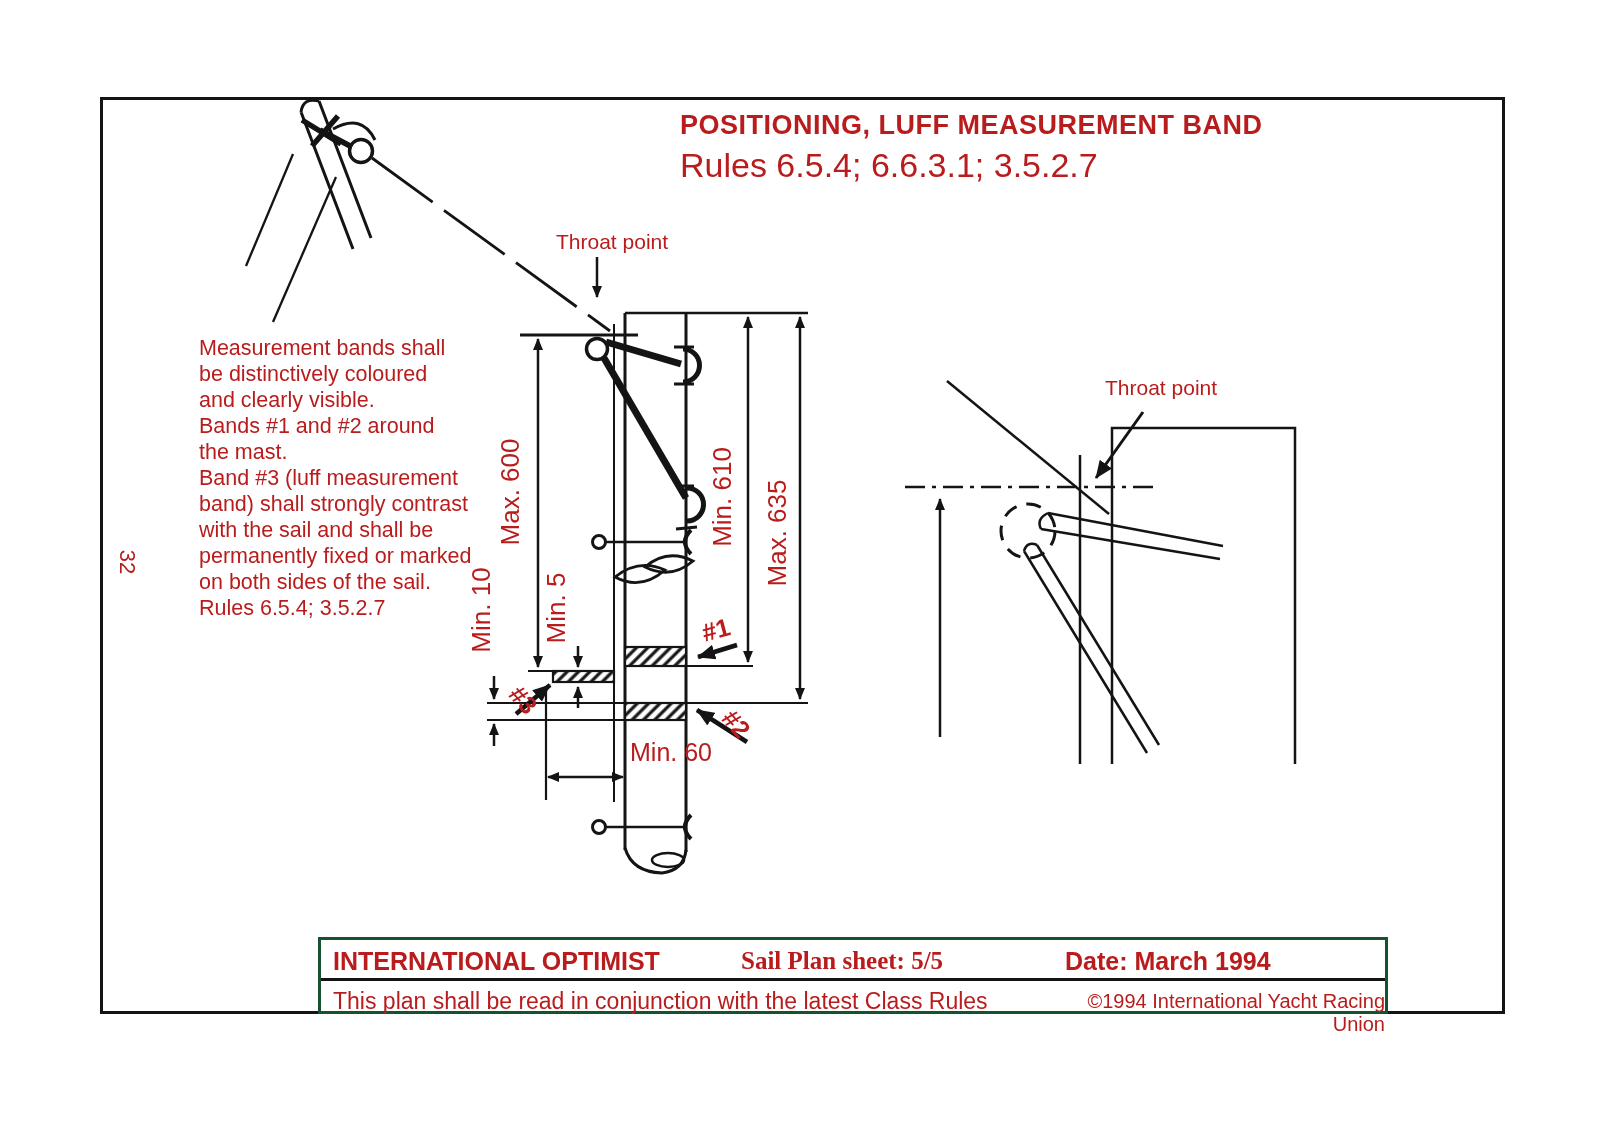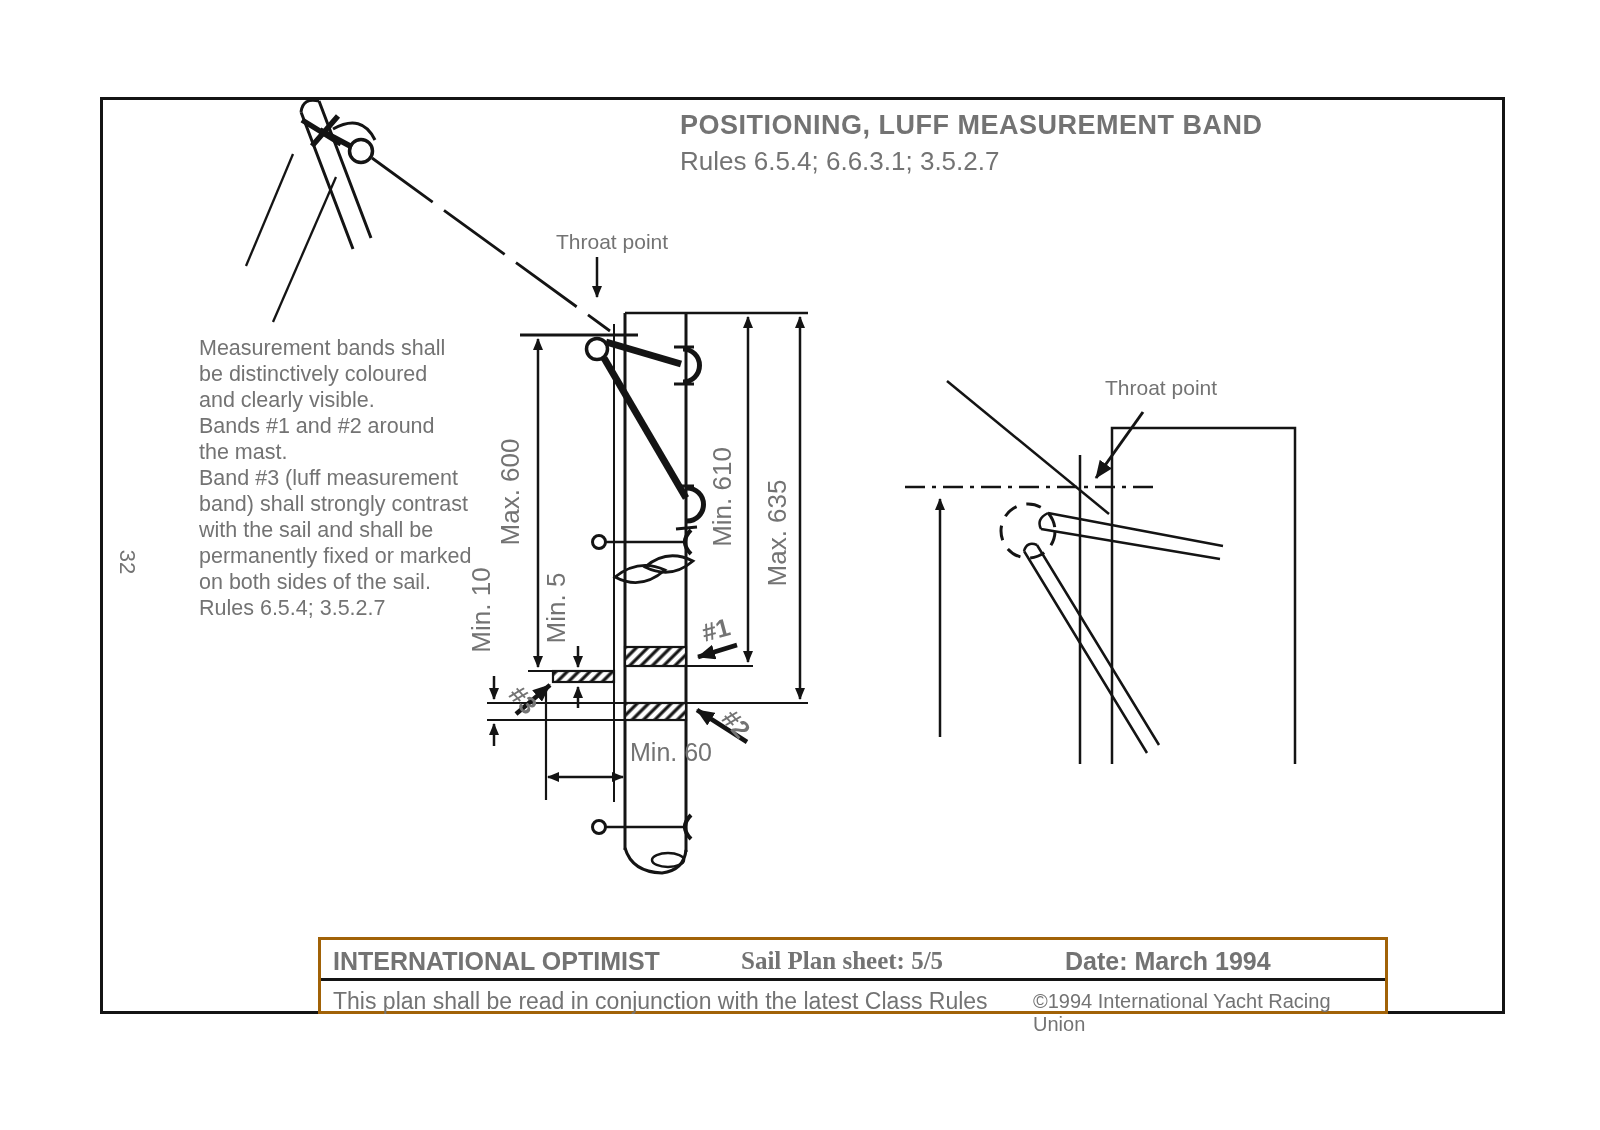--- a/index.html
+++ b/index.html
@@ -1,33 +1,33 @@
 <!DOCTYPE html>
 <html><head>
 <meta charset="utf-8">
 <style>
   html,body{margin:0;padding:0;background:#ffffff;}
   .sheet{position:relative;width:1600px;height:1130px;background:#ffffff;overflow:hidden;
-         font-family:"Liberation Sans", sans-serif;color:#737373;}
+         font-family:"Liberation Sans", sans-serif;color:#b91c1c;}
   .frame{position:absolute;left:100px;top:97px;width:1399px;height:911px;border:3px solid #141414;}
   svg{position:absolute;left:0;top:0;}
   .ln{fill:none;stroke:#141414;}
   .t{position:absolute;white-space:pre;}
   .note{white-space:pre-line;line-height:26px;font-size:21.5px;}
   .title1{left:680px;top:110px;font-size:27px;font-weight:bold;letter-spacing:.5px;}
-  .title2{left:680px;top:146px;font-size:26px;}
+  .title2{left:680px;top:146px;font-size:34px;}
   .left-note{left:199px;top:299px;width:300px;margin-top:36px;}
   .right-note{left:838px;top:789px;width:460px;}
   .throat-c{left:556px;top:230px;font-size:21px;}
   .throat-r{left:1105px;top:376px;font-size:21px;}
   .dim{font-size:26px;transform:translate(-50%,-50%) rotate(-90deg);}
   .hash{font-size:25px;font-weight:700;transform:translate(-50%,-50%) rotate(48deg);}
   .min60{left:630px;top:738px;font-size:25px;}
   .pageno{left:127px;top:562px;font-size:22px;transform:translate(-50%,-50%) rotate(90deg);}
-  .footer{position:absolute;left:318px;top:937px;width:1064px;height:71px;border:3px solid #a16207;}
+  .footer{position:absolute;left:318px;top:937px;width:1064px;height:71px;border:3px solid #14532d;text-align:right;}
   .footer .divider{position:absolute;left:0;top:38px;width:100%;height:0;border-top:3px solid #141414;}
   .fcell{position:absolute;font-size:25px;font-weight:bold;top:7px;}
   .fnote{position:absolute;font-size:23px;top:48px;left:12px;}
   .fcopy{position:absolute;font-size:20px;top:50px;left:712px;}
 </style>
 </head>
 <body>
 
 <div class="sheet">
 

